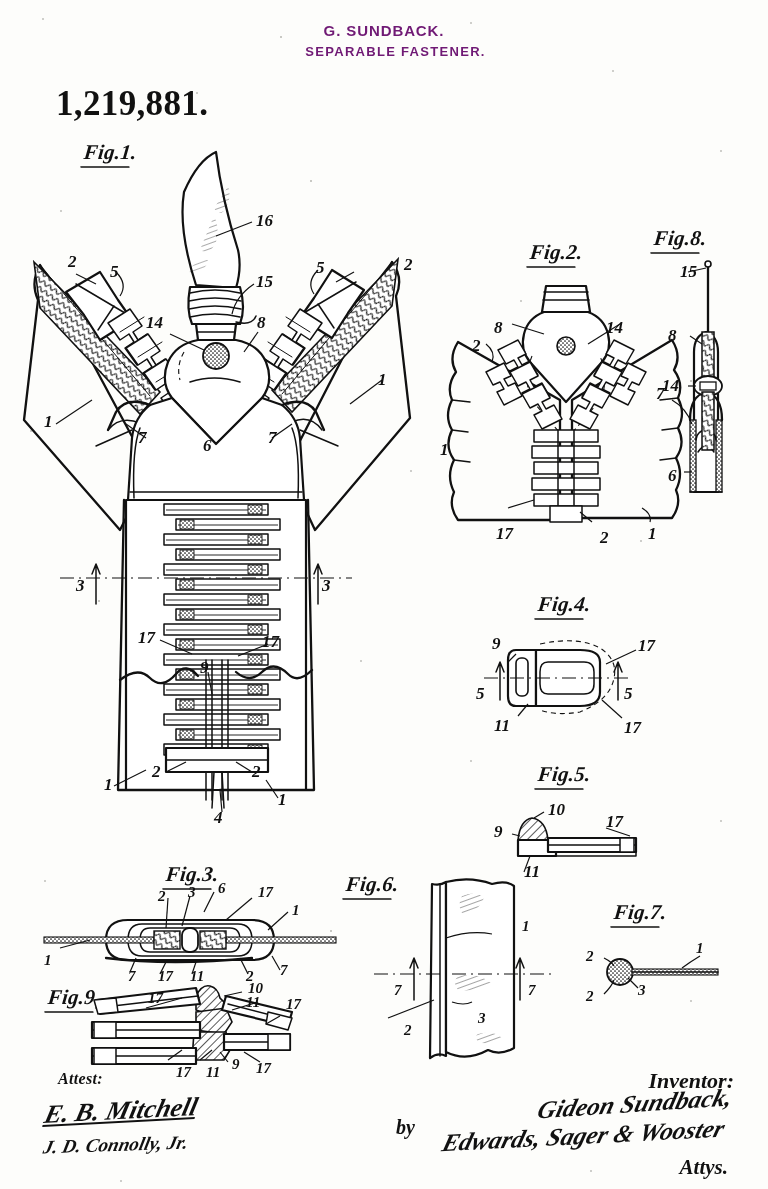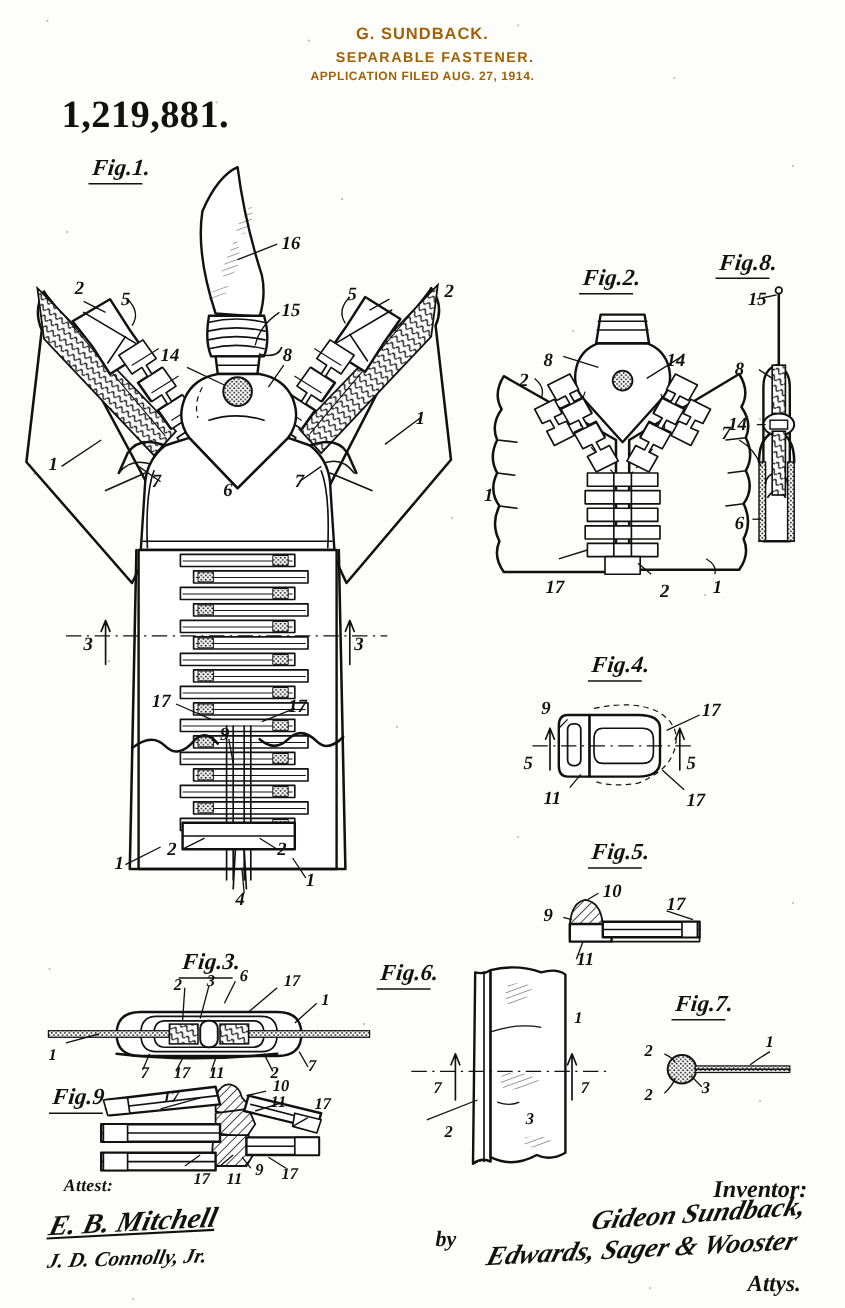--- a/index.html
+++ b/index.html
@@ -10,21 +10,21 @@
     color:#111;
   }
   .page{position:absolute;inset:0;}
 
   
   .speckle{position:absolute;inset:0;pointer-events:none;opacity:.55;}
   .spk{position:absolute;background:#8d8d86;border-radius:50%;}
 
   
   .hdr{position:absolute;left:0;right:0;text-align:center;
-       font-family:"Liberation Sans",sans-serif;font-weight:700;color:#a16207;}
+       font-family:"Liberation Sans",sans-serif;font-weight:700;color:#701a75;}
   #hdr-name{top:22px;font-size:15px;letter-spacing:.06em;}
   #hdr-title{top:44px;font-size:13px;letter-spacing:.10em;padding-left:23px;}
   #hdr-app{top:64px;font-size:11px;letter-spacing:.045em;}
 
   #patent-number{position:absolute;left:56px;top:84px;font-size:35px;font-weight:700;
       letter-spacing:.01em;font-family:"Liberation Serif",serif;}
   #patent-date{position:absolute;right:32px;top:88px;font-size:19px;
       font-family:"Liberation Serif",serif;}
 
   
@@ -121,21 +121,20 @@
     <div class="spk" style="left:690px;top:1000px;width:2px;height:2px"></div>
     <div class="spk" style="left:120px;top:1180px;width:2px;height:2px"></div>
     <div class="spk" style="left:590px;top:1170px;width:2px;height:2px"></div>
     <div class="spk" style="left:240px;top:760px;width:1.5px;height:1.5px"></div>
     <div class="spk" style="left:690px;top:380px;width:1.5px;height:1.5px"></div>
   </div>
 
   
   <div class="hdr" id="hdr-name">G. SUNDBACK.</div>
   <div class="hdr" id="hdr-title">SEPARABLE FASTENER.</div>
-  <div class="hdr" id="hdr-app">APPLICATION FILED AUG. 27, 1914.</div>
   <div id="patent-number">1,219,881.</div>
 
   
   <div class="figlabel" style="left:84px;top:140px">Fig.1.</div>
 
   <svg width="768" height="1189">
     <g>
       <path class="ln2" d="M40 265 Q30 282 38 300 L24 420 L120 530 L150 470 Z"></path>
       <path class="ln" d="M40 265 L130 380"></path>
       <path class="ln" d="M108 430 Q120 415 140 423"></path>

